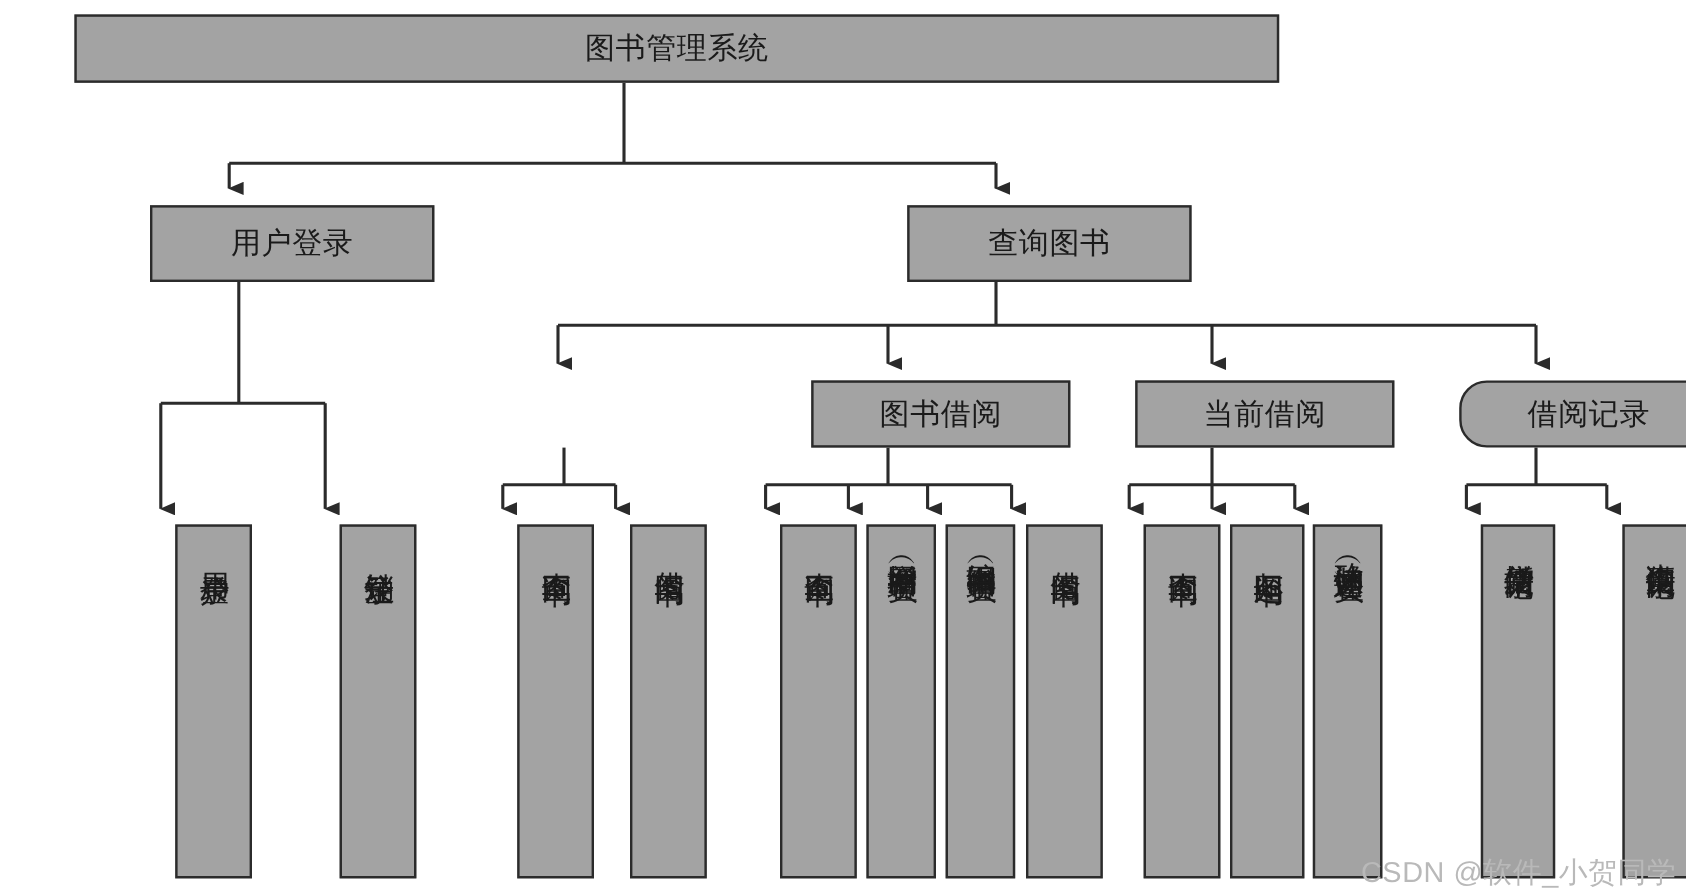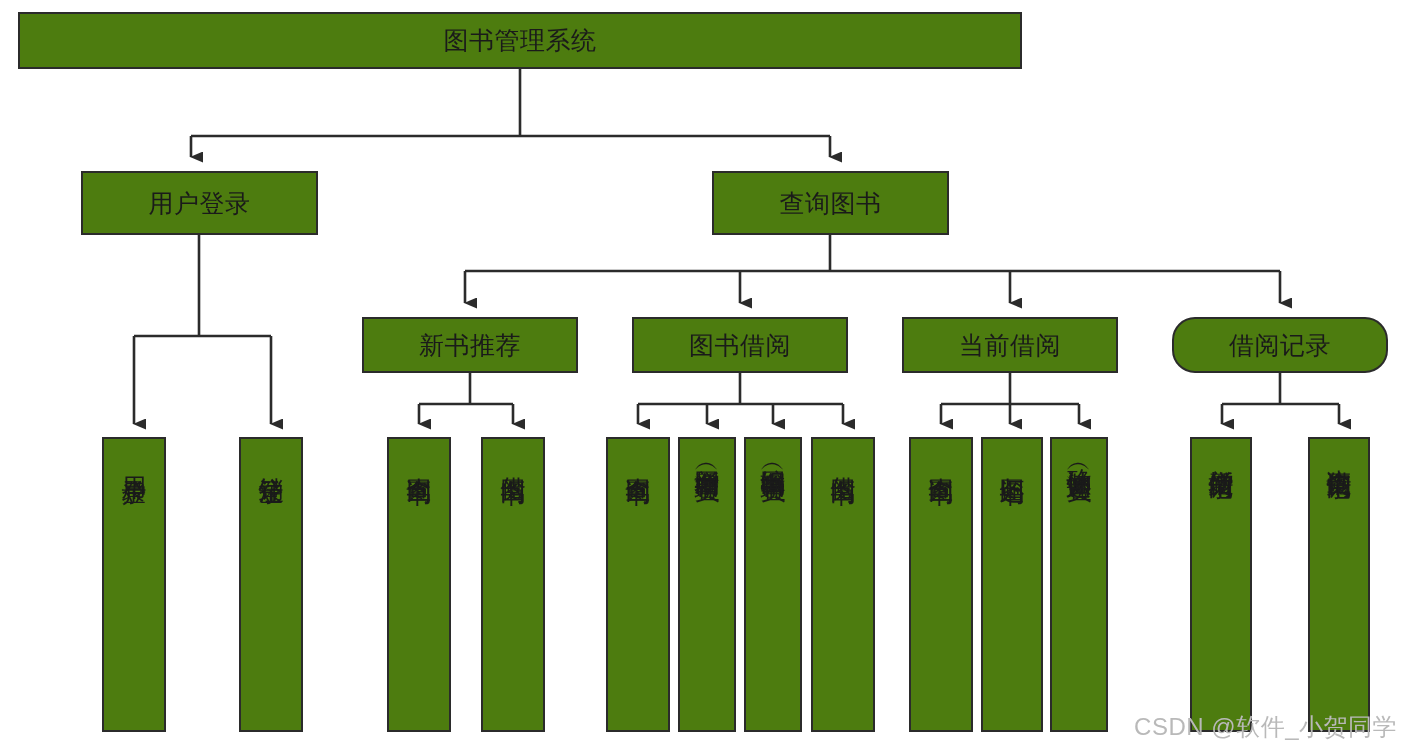--- a/index.html
+++ b/index.html
@@ -14,25 +14,26 @@
     position: relative;
     width: 1405px;
     height: 747px;
     background: #ffffff;
     overflow: hidden;
   }
   .node {
     position: absolute;
     box-sizing: border-box;
     border: 2.5px solid #2b2b2b;
-    background: #4d7c0f;
+    background: #a3a3a3;
     display: flex;
     align-items: center;
     justify-content: center;
     color: #1a1a1a;
+    margin-left: 44px;
   }
   .node .label {
     display: block;
     text-align: center;
     line-height: 1.15;
     white-space: nowrap;
   }
   
   .node.horiz .label {
     font-size: 25px;
@@ -142,23 +143,20 @@
     <span class="label">图书管理系统</span>
   </div>
 
   <div class="node horiz" style="left:81px; top:171px; width:237px; height:64px;">
     <span class="label">用户登录</span>
   </div>
   <div class="node horiz" style="left:712px; top:171px; width:237px; height:64px;">
     <span class="label">查询图书</span>
   </div>
 
-  <div class="node horiz" style="left:362px; top:317px; width:216px; height:56px;">
-    <span class="label">新书推荐</span>
-  </div>
   <div class="node horiz" style="left:902px; top:317px; width:216px; height:56px;">
     <span class="label">当前借阅</span>
   </div>
   <div class="node horiz" style="left:632px; top:317px; width:216px; height:56px;">
     <span class="label">图书借阅</span>
   </div>
   <div class="node horiz" style="left:1172px; top:317px; width:216px; height:56px;border-radius:23px;">
     <span class="label">借阅记录</span>
   </div>
 

